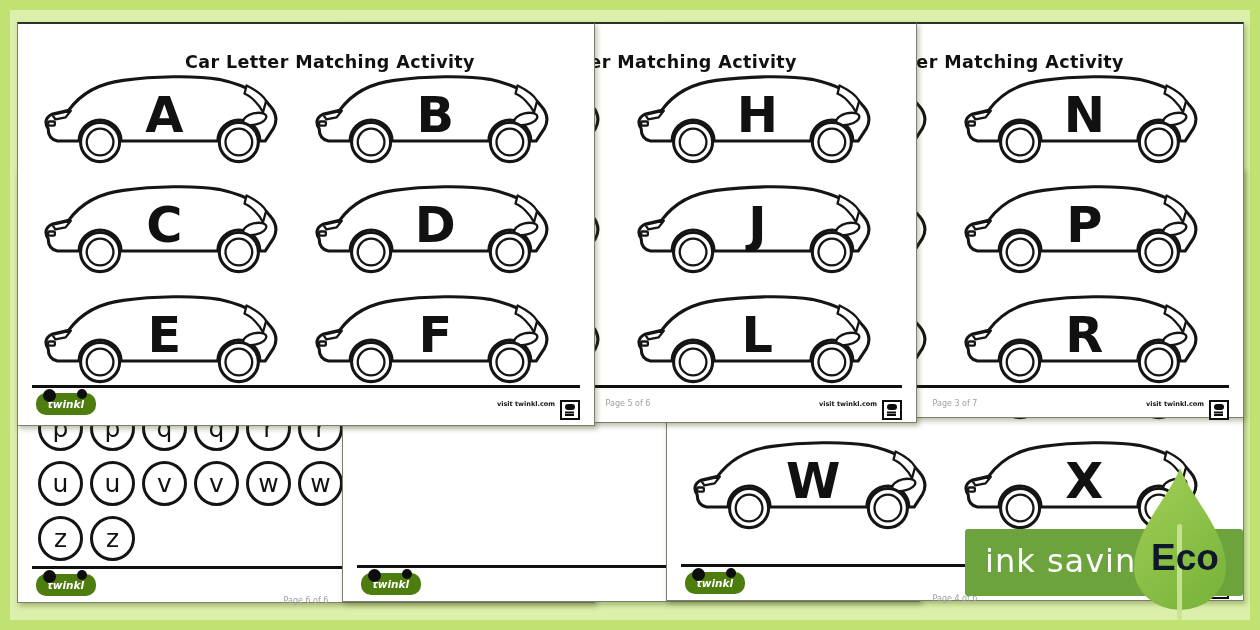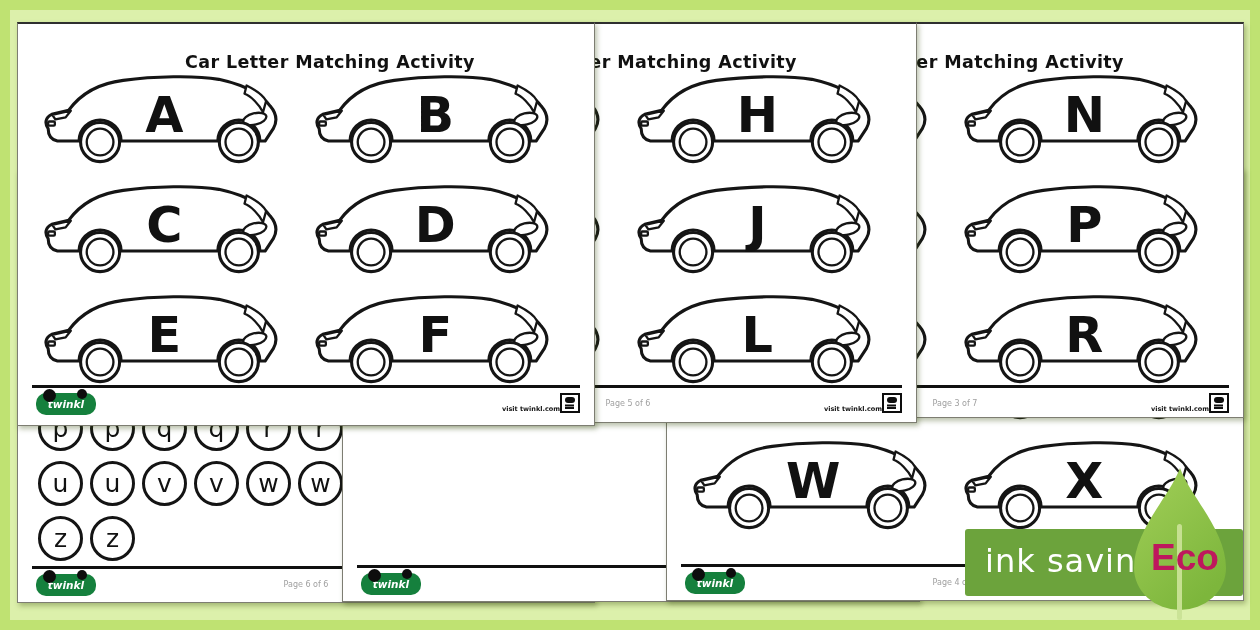--- a/index.html
+++ b/index.html
@@ -37,44 +37,44 @@
 
   
   .divider{position:absolute;left:14px;right:14px;height:3px;background:#101010;}
   .page-top .divider{top:361px;}
   .page-bottom .divider{top:394px;}
   .footer{position:absolute;left:18px;right:14px;display:flex;justify-content:space-between;align-items:flex-start;}
   .page-top .footer{top:369px;}
   .page-bottom .footer{top:402px;}
   .page-num{position:absolute;left:0;right:0;text-align:center;font-size:8px;color:#a0a0a0;}
   .page-top .page-num{top:375px;}
-  .page-bottom .page-num{top:408px;}
-
-  .cloud{position:relative;height:20px;min-width:44px;background:#15803d;border-radius:10px;
+  .page-bottom .page-num{top:424px;}
+
+  .cloud{position:relative;height:20px;min-width:44px;background:#4d7c0f;border-radius:10px;
         display:flex;align-items:center;justify-content:center;color:#fff;
         font-style:italic;font-weight:bold;font-size:10.5px;padding:1px 8px;}
   .cloud::before{content:"";position:absolute;width:13px;height:13px;background:#0d0d0d;border-radius:50%;top:-4px;left:7px;}
   .cloud::after{content:"";position:absolute;width:10px;height:10px;background:#0d0d0d;border-radius:50%;top:-4px;right:9px;}
 
-  .visit{display:flex;align-items:flex-end;}
+  .visit{display:flex;align-items:flex-start;gap:5px;margin-top:7px;}
   .visit-label{font-size:6.5px;font-weight:bold;color:#111;}
   .sq-logo{position:relative;width:16px;height:16px;border:2px solid #0d0d0d;background:#fff;}
   .sq-logo::before{content:"";position:absolute;left:3px;top:2px;width:10px;height:6px;background:#0d0d0d;border-radius:4px;}
   .sq-logo::after{content:"";position:absolute;left:3px;bottom:2px;width:9px;height:2px;background:#0d0d0d;
         box-shadow:0 -2.5px 0 #0d0d0d;}
 
   
   .badge-rect{position:absolute;left:965px;top:529px;width:278px;height:67px;background:#6ca33c;
         border-radius:3px;z-index:41;}
   .ink-label{position:absolute;left:20px;top:50%;transform:translateY(-54%);
         font-size:32px;color:#fff;letter-spacing:1px;font-family:"DejaVu Sans",sans-serif;}
   .leaf{position:absolute;left:1128px;top:464px;width:104px;height:150px;z-index:42;}
   .stem{position:absolute;left:1177px;top:524px;width:5px;height:96px;background:#c9e296;
         border-radius:3px;z-index:43;opacity:.95;}
-  .eco-label{position:absolute;left:1151px;top:537px;font-size:37px;font-weight:bold;color:#be185d;
+  .eco-label{position:absolute;left:1151px;top:537px;font-size:37px;font-weight:bold;color:#0f172a;
         z-index:44;font-family:"Liberation Sans",sans-serif;}
 </style>
 </head>
 <body>
 
 <div class="stage">
   <div class="mat"></div>
 
   <div class="page page-bottom page-6">
     <div class="circle-grid">

